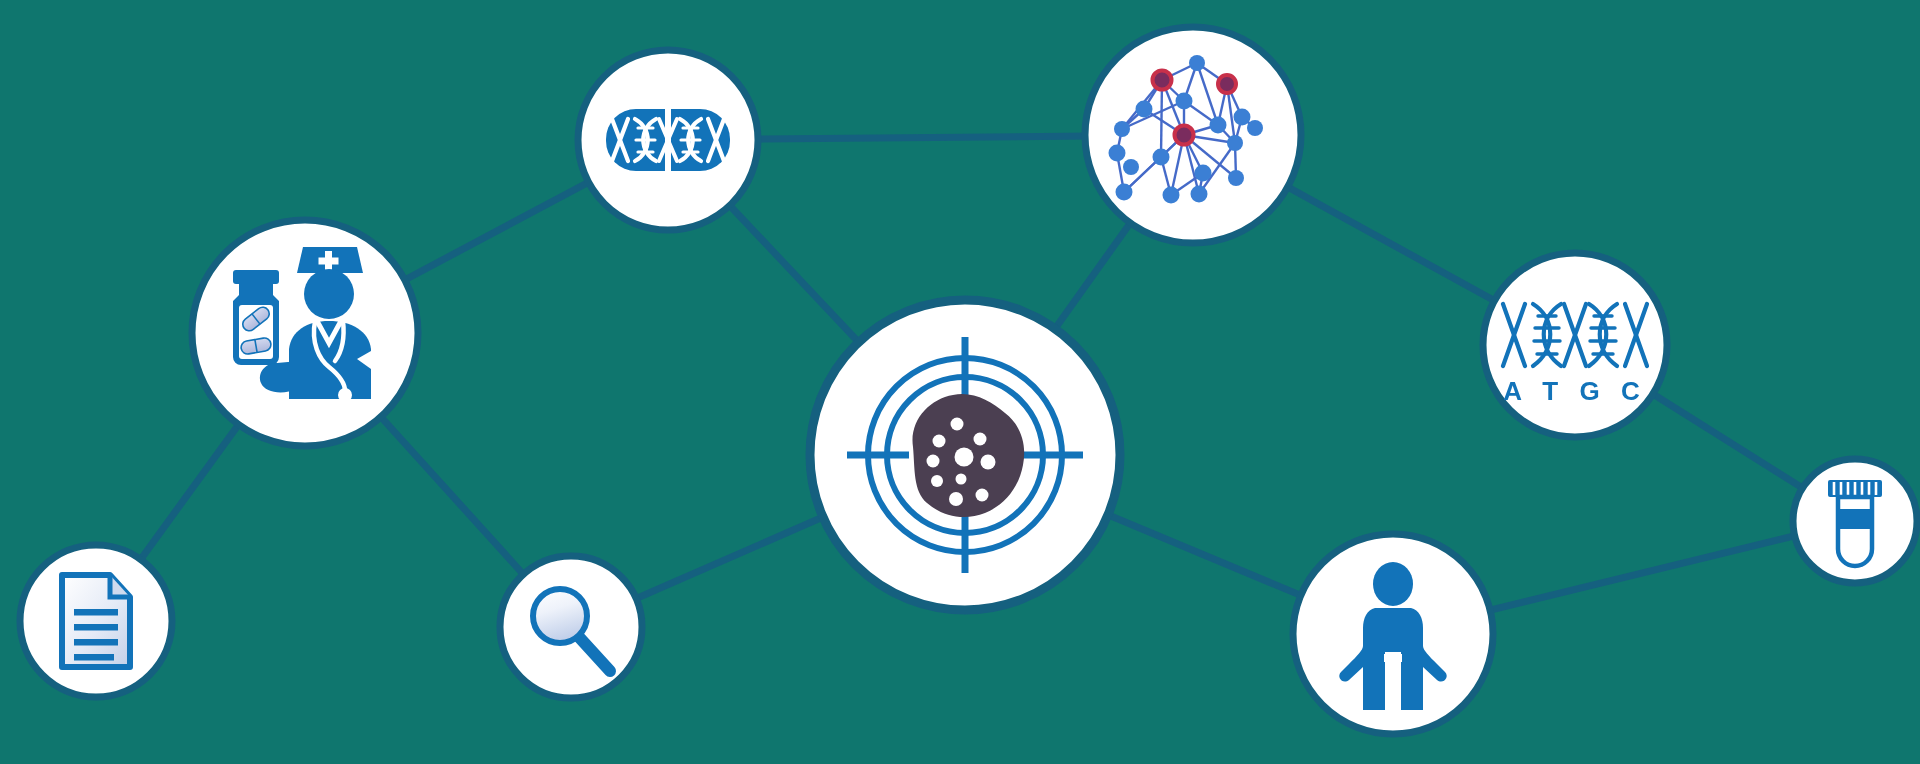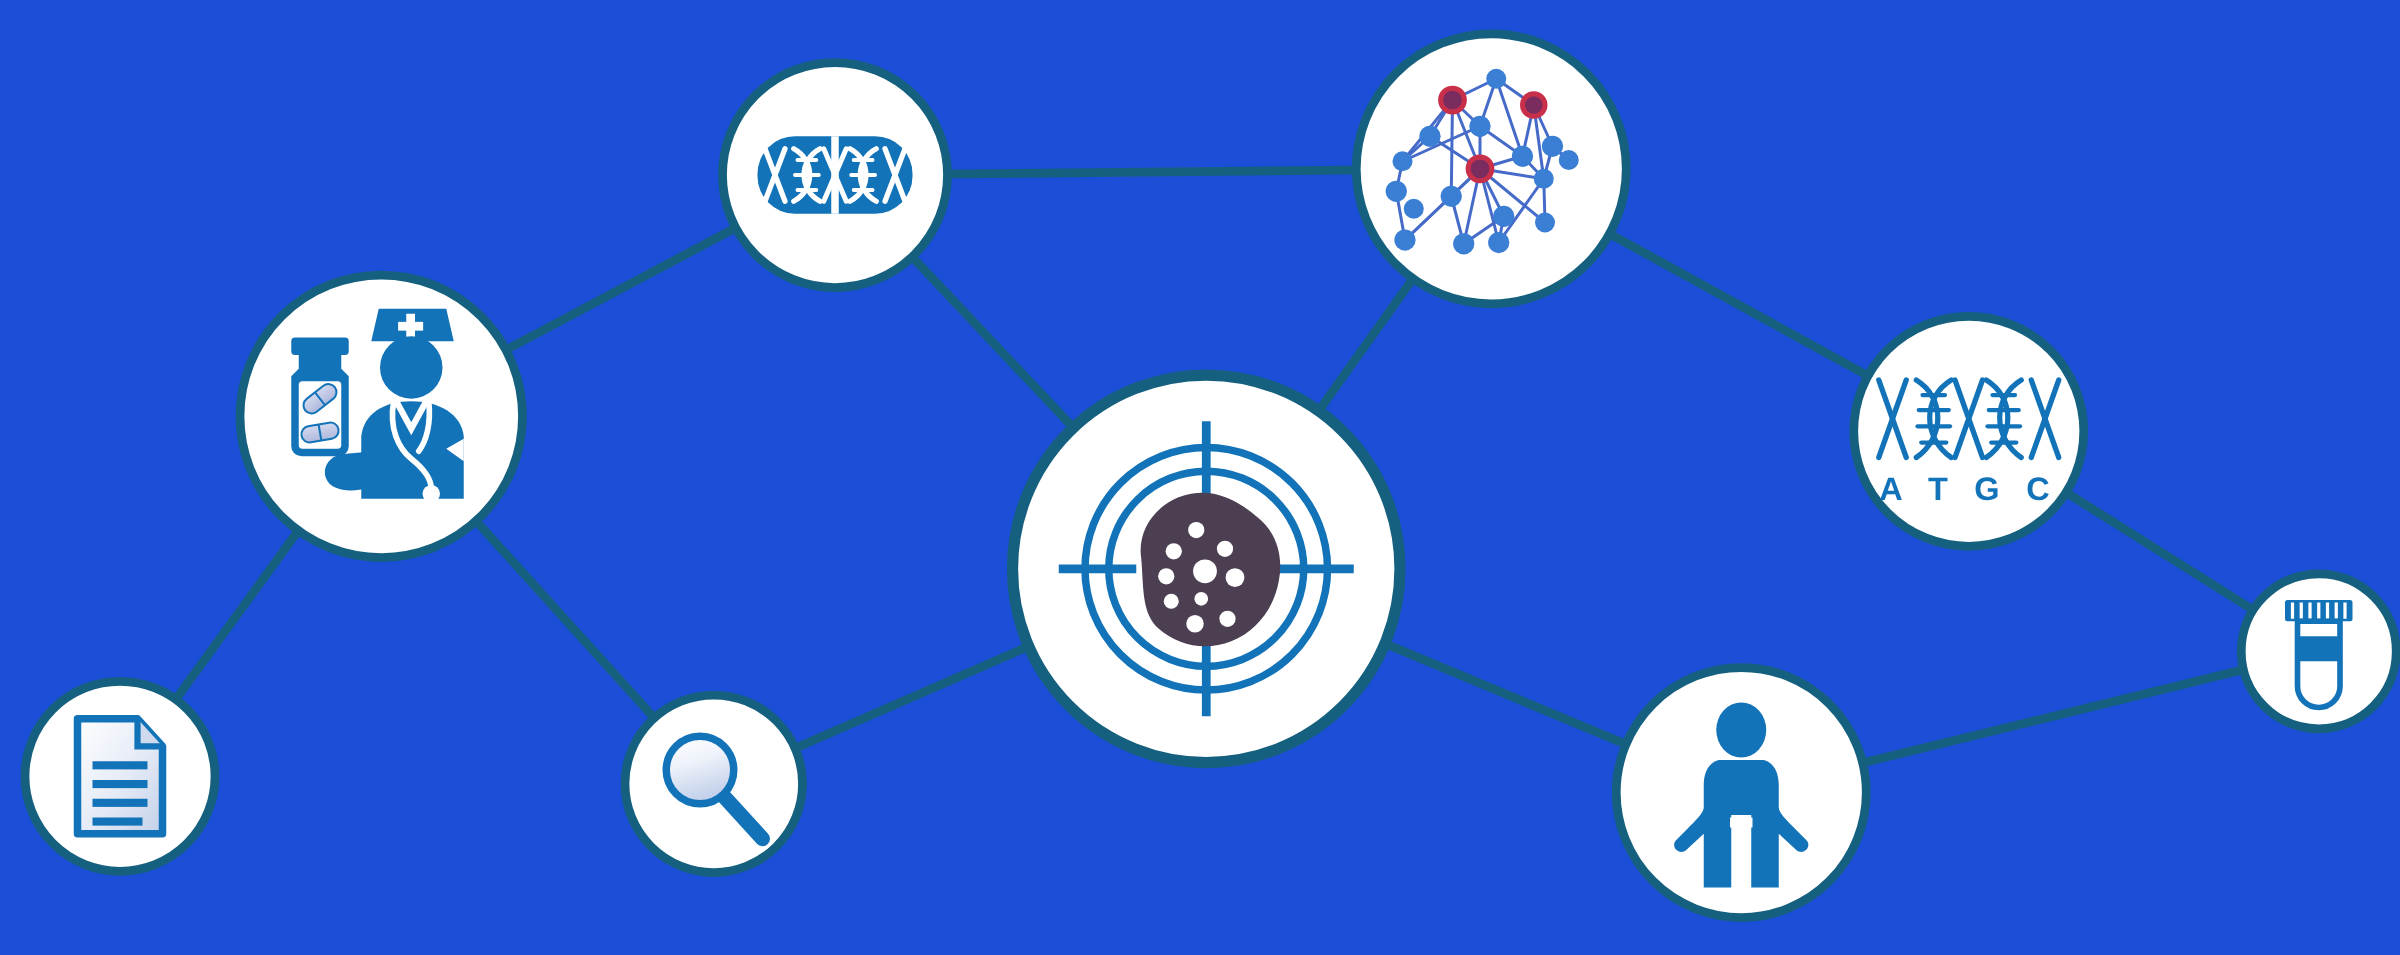--- a/index.html
+++ b/index.html
@@ -1,19 +1,19 @@
 <!DOCTYPE html>
 <html><head>
 <meta charset="utf-8">
 <title>Precision Oncology Network Diagram</title>
 <style>
   html,body{margin:0;padding:0;background:#ffffff;}
   body{width:1920px;height:764px;overflow:hidden;
        font-family:"Liberation Sans", sans-serif;}
-  #stage{position:relative;width:1920px;height:764px;background:#1d4ed8;}
+  #stage{position:relative;width:1920px;height:764px;background:#0f766e;}
   #graph{position:absolute;inset:0;width:1920px;height:764px;display:block;}
 </style>
 </head>
 <body>
 
 <div id="stage">
   <svg id="graph" viewBox="0 0 1920 764">
     <defs>
 
       <linearGradient id="gradPage" x1="0" y1="0" x2="1" y2="1">

